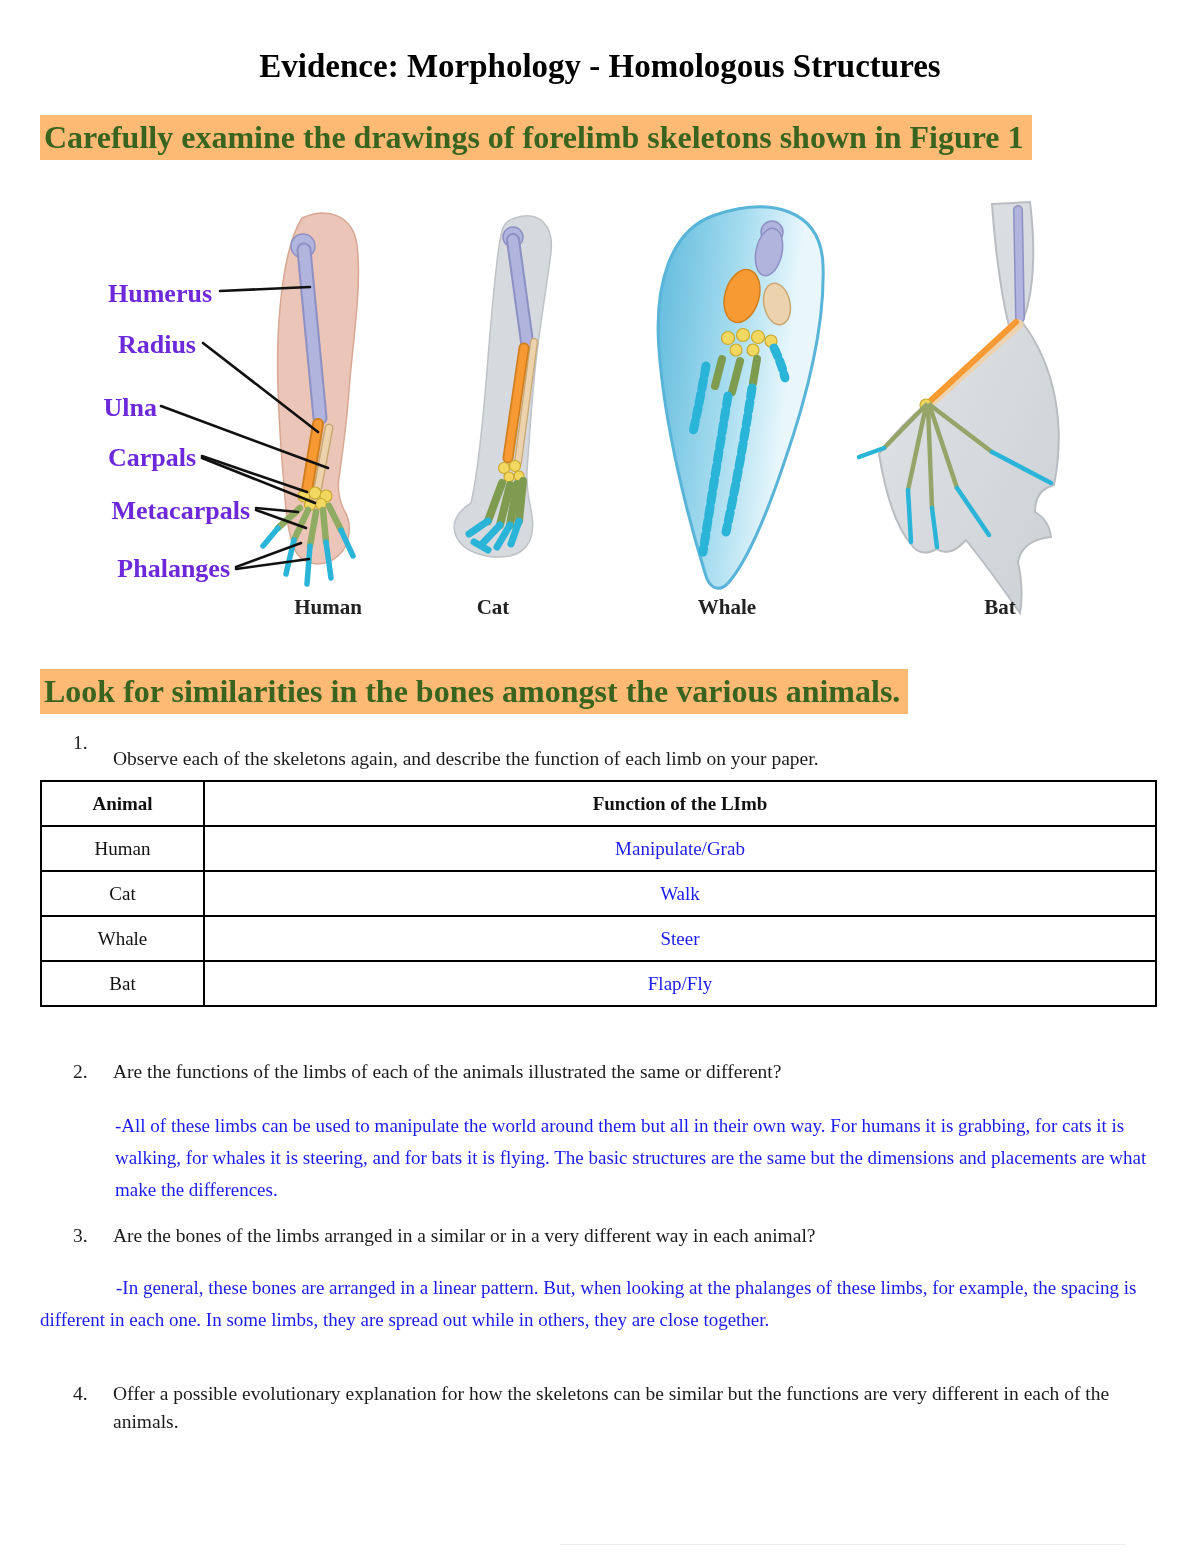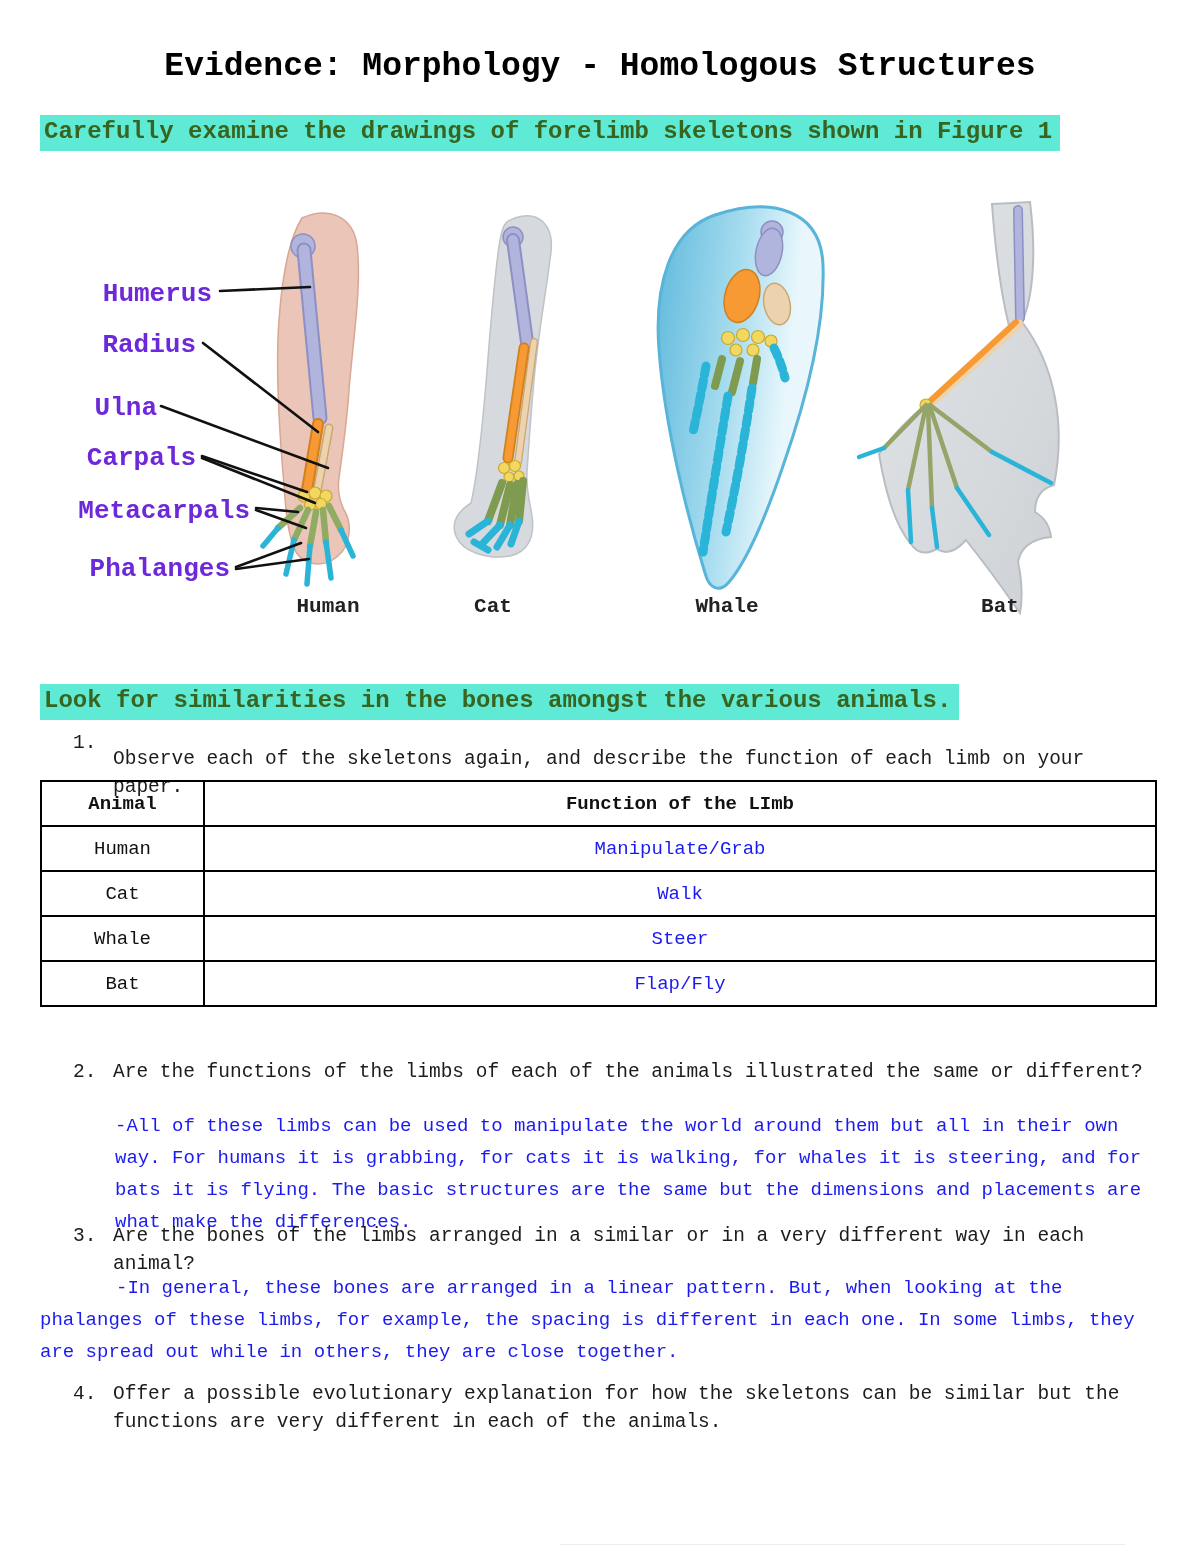--- a/index.html
+++ b/index.html
@@ -1,30 +1,30 @@
 <!DOCTYPE html>
 <html><head>
 <meta charset="utf-8">
 <style>
   html,body{margin:0;padding:0;background:#ffffff;}
   .page{
     position:relative;width:1200px;height:1553px;background:#ffffff;overflow:hidden;
-    font-family:Liberation Mono, monospace;color:#1a1a1a;
+    font-family:Liberation Serif, serif;color:#1a1a1a;
   }
   .doc-title{
     position:absolute;top:48px;left:0;width:1200px;text-align:center;
     font-size:33px;font-weight:bold;color:#000;letter-spacing:0px;
   }
   .green-heading{
     position:absolute;left:40px;display:inline-block;
-    background:#5eead4;color:#38641f;font-weight:bold;font-size:24px;
+    background:#fdba74;color:#38641f;font-weight:bold;font-size:32px;
     padding:3px 8px 4px 4px;line-height:1.2;white-space:nowrap;
   }
   .h1{top:115px;}
-  .h2{top:684px;}
+  .h2{top:669px;}
   .figure{position:absolute;left:60px;top:190px;width:1090px;height:455px;}
   .figure svg{position:absolute;left:0;top:0;}
   .bone-label{
     position:absolute;font-weight:bold;font-size:26px;color:#6d28d9;text-align:right;
   }
   .animal-caption{
     position:absolute;font-weight:bold;font-size:21px;color:#222;text-align:center;width:160px;top:405px;
   }
   .question{position:absolute;font-size:19.5px;color:#1c1c1c;line-height:28px;}
   .q-num{position:absolute;left:73px;width:34px;}

